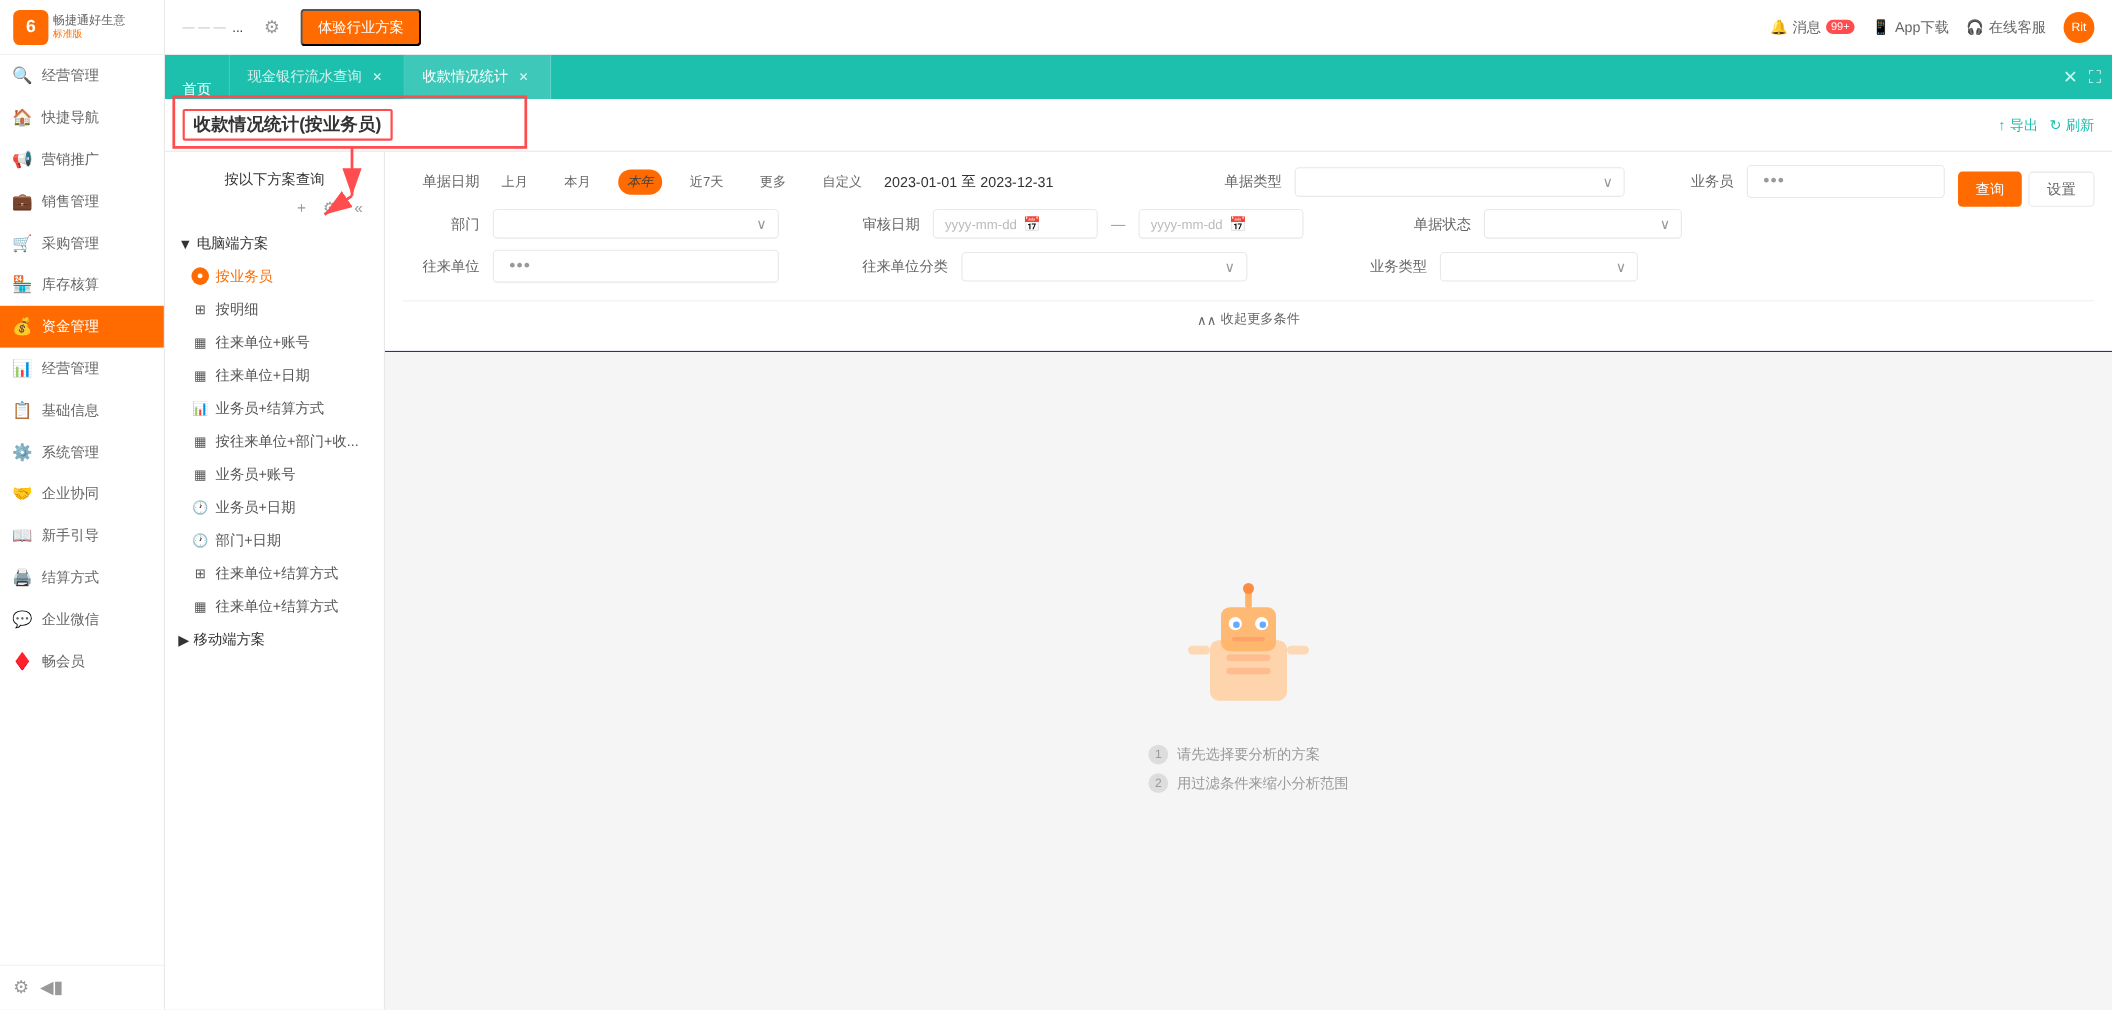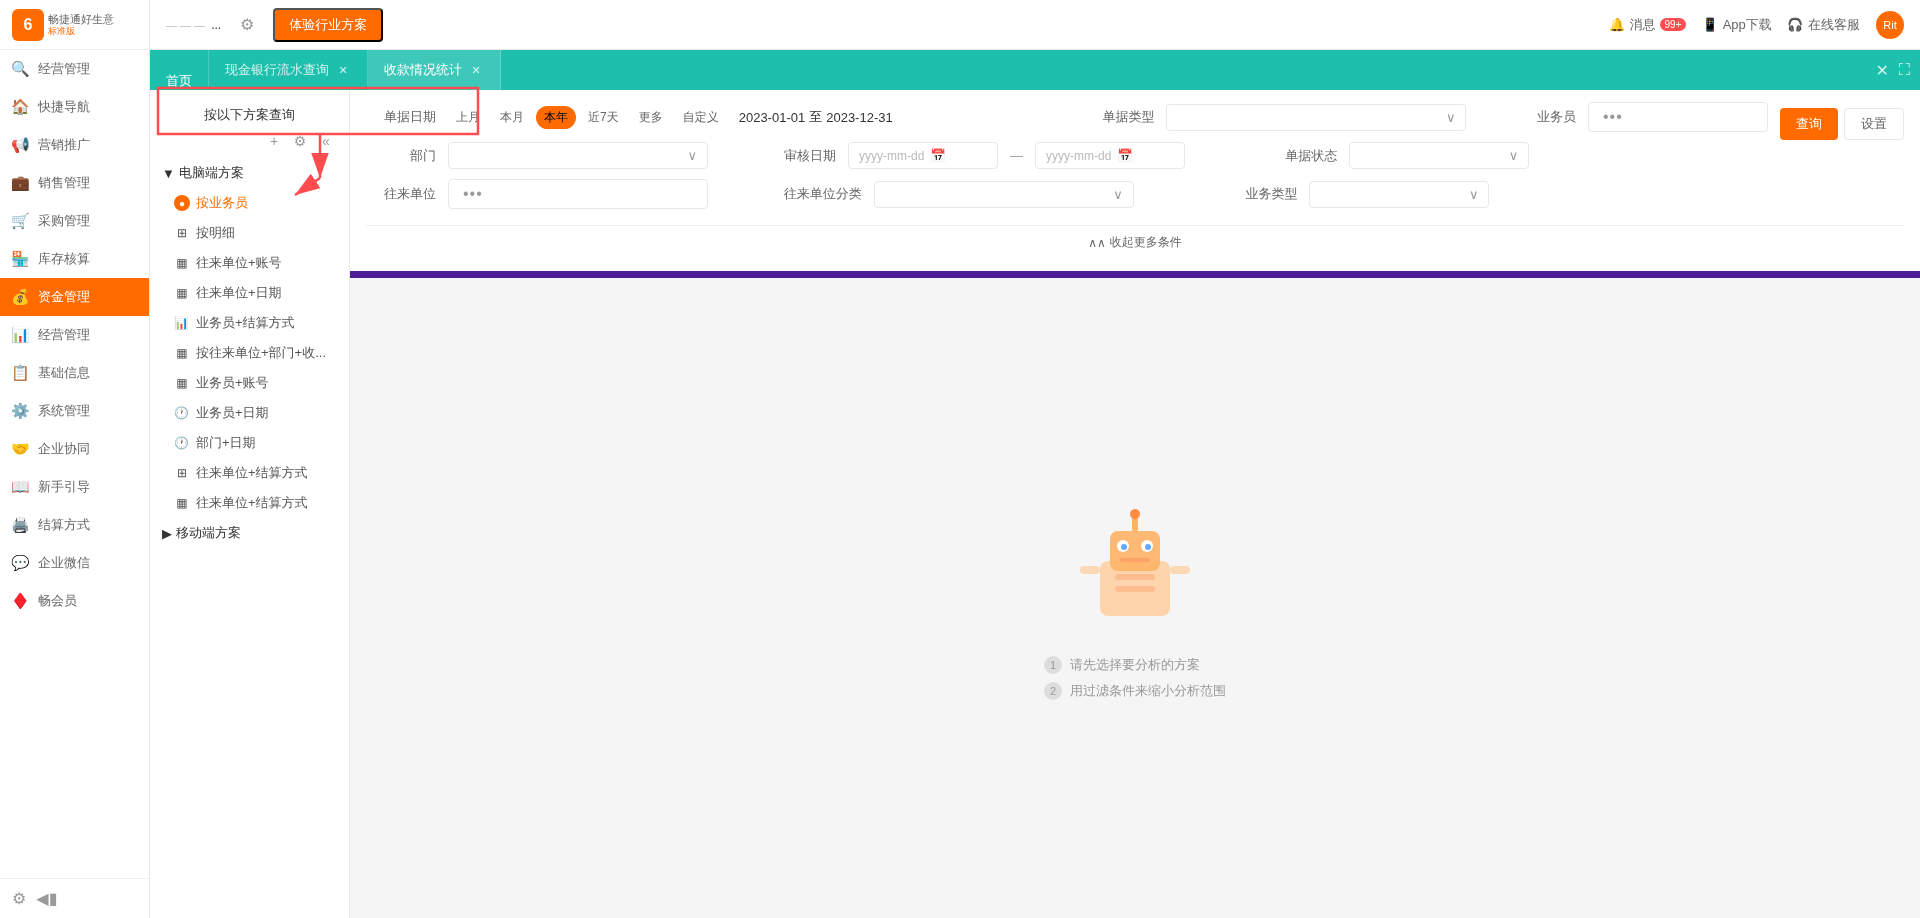--- a/index.html
+++ b/index.html
@@ -59,27 +59,27 @@
     .scheme-group-title { display: flex; align-items: center; padding: 6px 12px; color: #333; font-size: 13px; gap: 4px; cursor: pointer; }
     .scheme-item { display: flex; align-items: center; padding: 6px 16px 6px 24px; font-size: 13px; color: #555; cursor: pointer; gap: 6px; }
     .scheme-item.active { color: #ff6b00; }
     .scheme-item-icon { width: 16px; height: 16px; display: flex; align-items: center; justify-content: center; font-size: 12px; }
     .active-dot { width: 16px; height: 16px; background: #ff6b00; border-radius: 50%; display: flex; align-items: center; justify-content: center; color: white; font-size: 10px; }
 
     
     .right-panel { flex: 1; display: flex; flex-direction: column; background: #f5f5f5; overflow: hidden; }
 
     
-    .filter-area { background: #fff; padding: 12px 16px; border-bottom: 7px solid #4c1d95; }
+    .filter-area { background: #fff; padding: 12px 16px; border-bottom: 1px solid #4c1d95; }
     .filter-row { display: flex; align-items: center; gap: 12px; margin-bottom: 10px; }
     .filter-row:last-child { margin-bottom: 16px; }
     .filter-label { color: #666; font-size: 13px; width: 70px; text-align: right; flex-shrink: 0; }
-    .date-tabs { display: flex; gap: 4px; }
+    .date-tabs { display: flex; gap: 17px; }
     .date-tab { padding: 3px 8px; font-size: 12px; color: #666; cursor: pointer; border-radius: 3px; }
-    .date-tab.active { background: #ff6b00; color: #000000; border-radius: 12px; }
+    .date-tab.active { background: #ff6b00; color: #404040; border-radius: 12px; font-style: italic; }
     .date-range { display: flex; align-items: center; gap: 4px; color: #333; font-size: 13px; }
     .filter-select { border: 1px solid #e8e8e8; border-radius: 4px; padding: 5px 10px; display: flex; align-items: center; gap: 4px; cursor: pointer; min-width: 200px; background: #fff; }
     .filter-select-wide { min-width: 300px; }
     .filter-select .chevron { margin-left: auto; color: #999; }
     .filter-divider { color: #999; }
     .date-input { border: 1px solid #e8e8e8; border-radius: 4px; padding: 5px 10px; display: flex; align-items: center; gap: 6px; min-width: 150px; background: #fff; }
     .date-input-placeholder { color: #bbb; font-size: 12px; }
     .date-icon { color: #999; font-size: 13px; }
     .dots-btn { color: #999; cursor: pointer; font-size: 16px; letter-spacing: 1px; }
 
@@ -218,20 +218,33 @@
     <div class="tab active">
       <span>收款情况统计</span>
       <span class="tab-close">✕</span>
     </div>
     <div class="tabs-right">
       <span class="tab-action-btn">✕</span>
       <span class="tab-action-btn">⛶</span>
     </div>
   </div>
 
+  <div class="page-header">
+    <div class="page-title">收款情况统计(按业务员)</div>
+    <div class="page-header-actions">
+      <div class="action-btn">
+        <span>↑</span>
+        <span>导出</span>
+      </div>
+      <div class="action-btn">
+        <span>↻</span>
+        <span>刷新</span>
+      </div>
+    </div>
+  </div>
 
   <div class="content">
 
     <div class="left-panel">
       <div class="left-panel-header">
         <span>按以下方案查询</span>
         <div class="left-panel-header-actions">
           <span class="panel-icon-btn">+</span>
           <span class="panel-icon-btn">⚙</span>
           <span class="panel-icon-btn">«</span>

